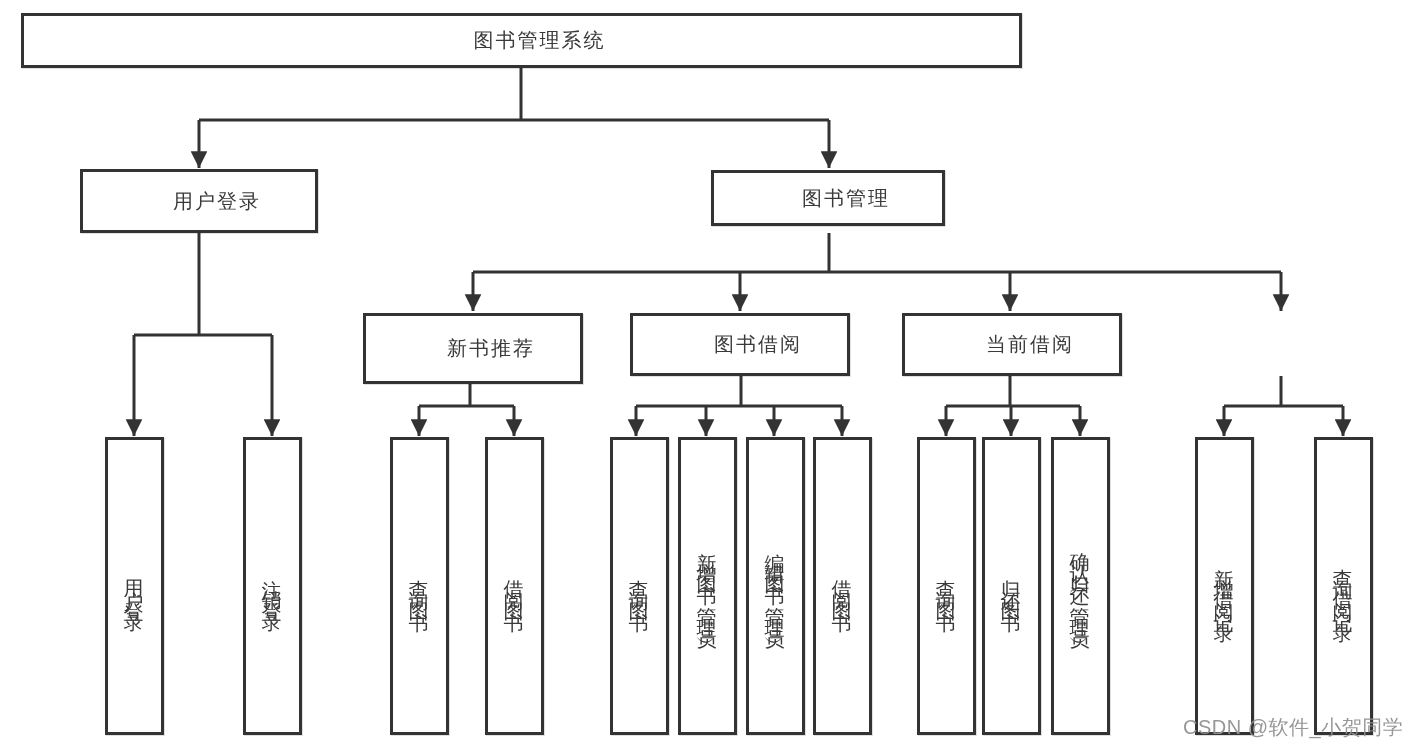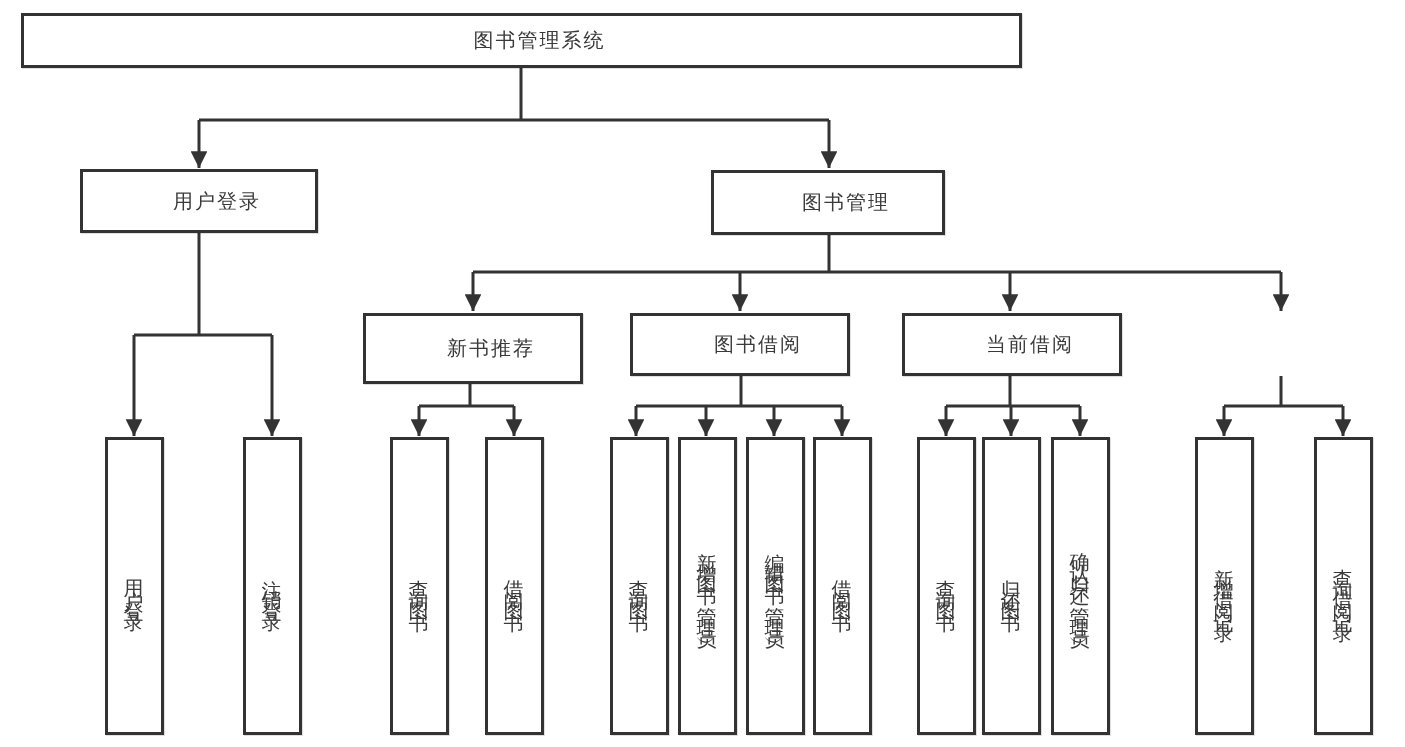--- a/index.html
+++ b/index.html
@@ -31,21 +31,21 @@
     text-orientation: mixed;
     letter-spacing: 11px;
     top: 437px;
     width: 59px;
     height: 298px;
     text-align: center;
   }
   
   #n-root            { left: 21px;   top: 13px;  width: 1001px; height: 55px; }
   #n-user-login      { left: 80px;   top: 169px; width: 238px;  height: 64px; }
-  #n-book-mgmt       { left: 711px;  top: 170px; width: 234px;  height: 65px; }
+  #n-book-mgmt       { left: 711px;  top: 170px; width: 234px;  height: 56px; }
   #n-new-book-rec    { left: 363px;  top: 313px; width: 220px;  height: 71px; }
   #n-book-borrow     { left: 630px;  top: 313px; width: 220px;  height: 63px; }
   #n-current-borrow  { left: 902px;  top: 313px; width: 220px;  height: 63px; }
   #n-borrow-records  { left: 1171px; top: 313px; width: 220px;  height: 63px; }
   
   #l-user-login      { left: 105px;  }
   #l-logout          { left: 243px;  }
   #l-query-book-rec  { left: 390px;  }
   #l-borrow-book-rec { left: 485px;  }
   #l-query-book-bor  { left: 610px;  }
@@ -128,14 +128,15 @@
   <div class="box vbox" id="l-query-book-bor">查询图书</div>
   <div class="box vbox" id="l-add-book">新增图书（管理员）</div>
   <div class="box vbox" id="l-edit-book">编辑图书（管理员）</div>
   <div class="box vbox" id="l-borrow-book-bor">借阅图书</div>
   <div class="box vbox" id="l-query-book-cur">查询图书</div>
   <div class="box vbox" id="l-return-book">归还图书</div>
   <div class="box vbox" id="l-confirm-return">确认归还（管理员）</div>
   <div class="box vbox" id="l-add-record">新增借阅记录</div>
   <div class="box vbox" id="l-query-record">查询借阅记录</div>
 
+  <div class="watermark">CSDN @软件_小贺同学</div>
 
 </div>
 
 </body></html>

